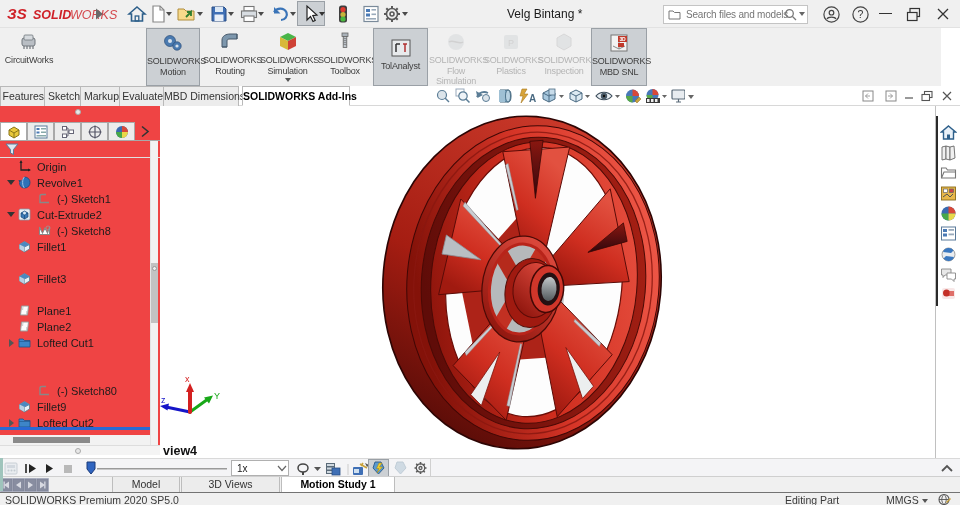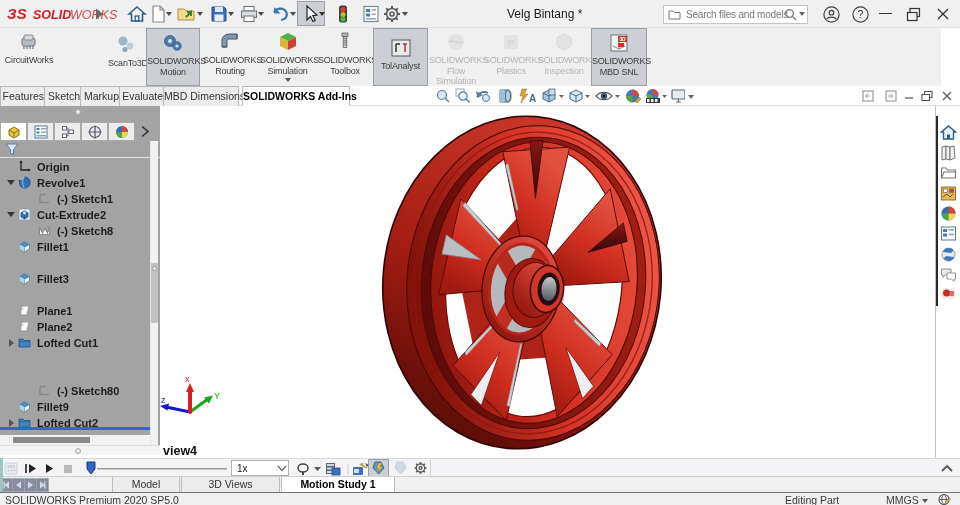--- a/index.html
+++ b/index.html
@@ -14,21 +14,21 @@
 #ribbon { left:0; top:28px; width:941px; height:58px; background:#f0f0f0; }
 .rbtn { position:absolute; top:0; height:58px; text-align:center; color:#3d3d3d; font-size:9px; line-height:10.5px; padding-top:3px; letter-spacing:-0.2px; }
 .rbtn.pressed { background:#ccd0d4; border:1px solid #9aa0a6; }
 .rbtn.disabled { color:#b4b4b4; }
 .ricon { display:block; margin:0 auto 2px auto; width:22px; height:22px; }
 
 #tabrow { left:0; top:86px; width:960px; height:20px; background:#fff; border-bottom:1px solid #d8d8d8; }
 .ftab { position:absolute; top:0; height:20px; background:#ececec; border:1px solid #b9b9b9; border-bottom:none; font-size:10.5px; color:#333; text-align:right; line-height:19px; white-space:nowrap; }
 .ftab.active { background:#fff; font-weight:bold; color:#000; border-bottom:1px solid #fff; }
 
-#leftpanel { left:0; top:106px; width:160px; height:349px; background:#a3a3a3;font-weight:bold; }
+#leftpanel { left:0; top:106px; width:160px; height:349px; background:#ef4444; }
 .ptab { position:absolute; top:16px; width:27px; height:19px; background:#ececec; border:1px solid #a9a9a9; }
 .ptab.active { background:#fff; }
 .treerow { position:absolute; left:0; width:150px; height:16px; font-size:11px; color:#1c1c1c; line-height:16px; white-space:nowrap; }
 .ticon { position:absolute; width:13px; height:13px; top:1px; }
 
 #viewport { left:160px; top:106px; width:775px; height:352px; background:#fff; overflow:hidden; }
 
 #taskpane { left:935px; top:106px; width:25px; height:352px; background:#fff; border-left:1px solid #c0c0c0; }
 
 #motionbar { left:0; top:458px; width:960px; height:18px; background:#f4f4f6; border-top:1px solid #d9d9d9; }
@@ -155,27 +155,20 @@
   </div>
 
   <div id="ribbon" class="abs">
     <div class="rbtn" style="left:2px;width:54px">
       <svg class="ricon" viewBox="0 0 22 22">
           <rect x="4" y="7" width="13" height="8" rx="2" fill="#b9bec4" stroke="#70767c" stroke-width="1"></rect>
           <rect x="6" y="4" width="9" height="5" rx="1" fill="#d6dade" stroke="#70767c" stroke-width="0.8"></rect>
           <path d="M6,15 L6,18 M9,15 L9,18 M12,15 L12,18 M15,15 L15,18" stroke="#70767c" stroke-width="1.2"></path>
         </svg>
       CircuitWorks</div>
-    <div class="rbtn" style="left:108px;width:38px;padding-top:6px">
-      <svg class="ricon" viewBox="0 0 22 22">
-          <circle cx="7" cy="7" r="4.5" fill="#9fb6c8" stroke="#5a7a8a" stroke-width="0"></circle>
-          <circle cx="14" cy="12" r="3.4" fill="#c3cdd6"></circle>
-          <circle cx="9" cy="15.5" r="2.6" fill="#8fa8bc"></circle>
-        </svg>
-      ScanTo3D</div>
     <div class="rbtn pressed" style="left:146px;width:54px">
       <svg class="ricon" viewBox="0 0 22 22">
           <g fill="#4a7ab0" stroke="#2d4e78" stroke-width="0.7">
             <circle cx="8" cy="9" r="5.5"></circle>
             <circle cx="15" cy="14" r="4.2"></circle>
           </g>
           <circle cx="8" cy="9" r="2" fill="#d8e2ec"></circle>
           <circle cx="15" cy="14" r="1.6" fill="#d8e2ec"></circle>
         </svg>
       SOLIDWORKS<br>Motion</div>

